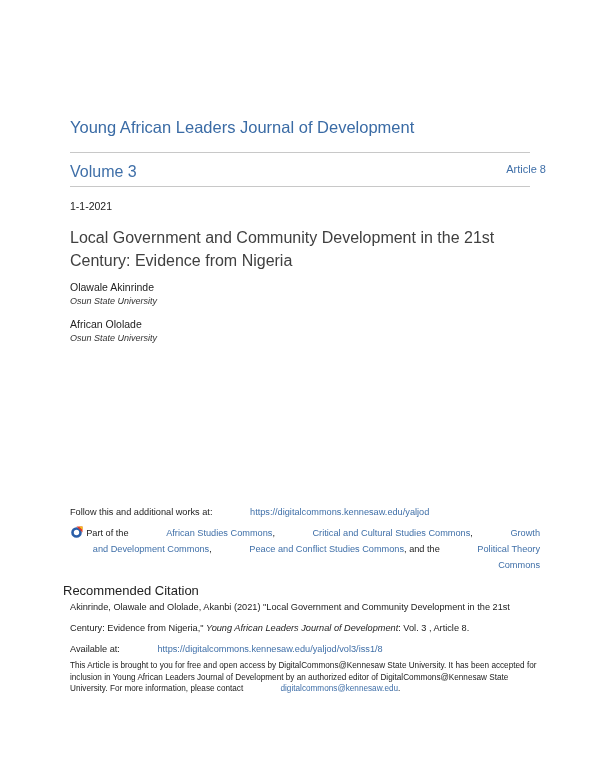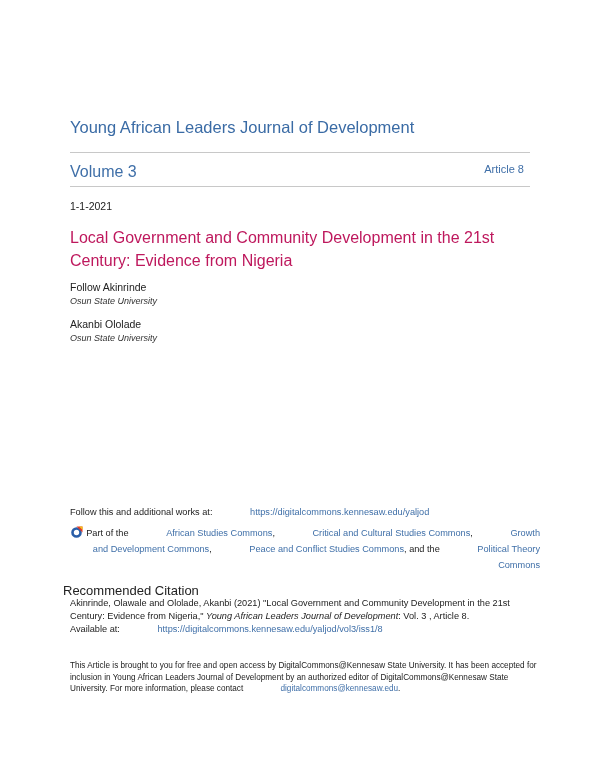--- a/index.html
+++ b/index.html
@@ -3,48 +3,48 @@
 <meta charset="utf-8">
 <style>
   html, body { margin: 0; padding: 0; }
   body { width: 600px; height: 776px; background: #ffffff; position: relative; overflow: hidden;
          font-family: "Liberation Sans", "DejaVu Sans", sans-serif; color: #222; }
   .abs { position: absolute; }
   .link { color: #3f6fa8; text-decoration: none; padding-left: 35px; }
   .journal-title { left: 70px; top: 118px; font-size: 16.5px; color: #3a6ba5; white-space: nowrap; }
   .rule { left: 70px; width: 460px; height: 1px; background: #c8c8c8; }
   .vol { left: 70px; top: 163px; font-size: 16px; color: #3f6fa8; }
-  .art { right: 76px; top: 163px; font-size: 11px; color: #3f6fa8; }
+  .art { right: 54px; top: 163px; font-size: 11px; color: #3f6fa8; }
   .date { left: 70px; top: 200px; font-size: 10.5px; color: #222; }
-  .title { left: 70px; top: 226px; width: 470px; font-size: 16px; line-height: 23px; color: #be185d; }
+  .title { left: 70px; top: 226px; width: 470px; font-size: 16px; line-height: 23px; color: #404040; }
   .author { left: 70px; font-size: 10.5px; color: #222; }
   .affil { left: 70px; font-size: 9px; font-style: italic; color: #333; }
   .follow { left: 70px; top: 507px; font-size: 9.2px; color: #222; white-space: nowrap; }
   .partof { left: 70px; top: 525px; width: 470px; font-size: 9.2px; line-height: 16px; color: #222; text-align: right; }
   .net-icon { display: inline-block; width: 12px; height: 12px; vertical-align: -2px; margin-right: 3px; }
   .rec-head { left: 63px; top: 583px; font-size: 13px; color: #222; }
-  .rec-body { left: 70px; top: 597px; width: 470px; font-size: 9.2px; line-height: 13px; color: #222; }
+  .rec-body { left: 70px; top: 597px; width: 470px; font-size: 9.2px; line-height: 21px; color: #222; }
   .rec-body em { font-style: italic; }
   .notice { left: 70px; top: 660px; width: 470px; font-size: 8.2px; line-height: 11.5px; color: #222; }
 </style>
 </head>
 <body>
 
 <div class="abs journal-title">Young African Leaders Journal of Development</div>
 <div class="abs rule" style="top:152px"></div>
 <div class="abs vol">Volume 3</div>
 <div class="abs art">Article 8</div>
 <div class="abs rule" style="top:186px"></div>
 
 <div class="abs date">1-1-2021</div>
 <div class="abs title">Local Government and Community Development in the 21st Century: Evidence from Nigeria</div>
 
-<div class="abs author" style="top:281px">Follow Akinrinde</div>
+<div class="abs author" style="top:281px">Olawale Akinrinde</div>
 <div class="abs affil" style="top:296px">Osun State University</div>
-<div class="abs author" style="top:318px">Akanbi Ololade</div>
+<div class="abs author" style="top:318px">African Ololade</div>
 <div class="abs affil" style="top:333px">Osun State University</div>
 
 <div class="abs follow">
   <span>Follow this and additional works at: </span><a class="link">https://digitalcommons.kennesaw.edu/yaljod</a>
 </div>
 
 <div class="abs partof">
   <svg class="net-icon" viewBox="0 0 12 12">
     <circle cx="5.5" cy="6.5" r="4" fill="none" stroke="#2a5ea8" stroke-width="2.6"></circle>
     <path d="M5.5 0.5 L11.5 0.5 L11.5 6.5 Z" fill="#e03a2a"></path>

